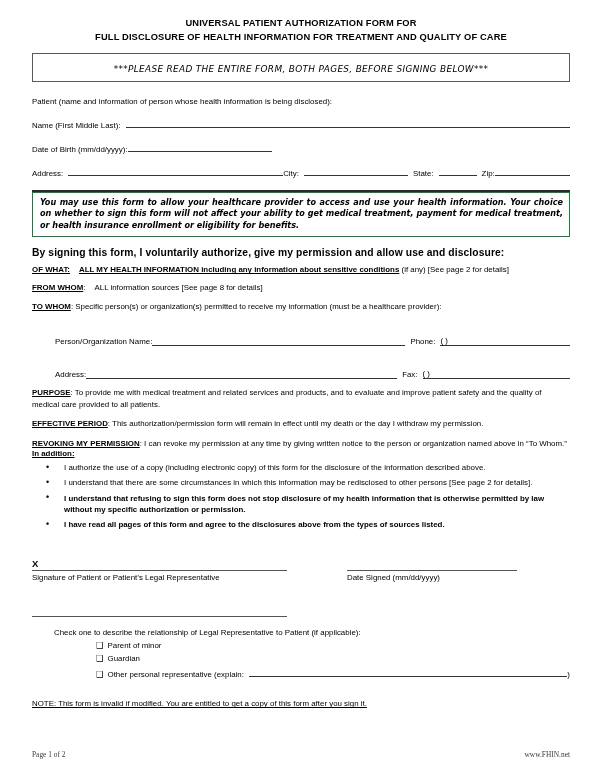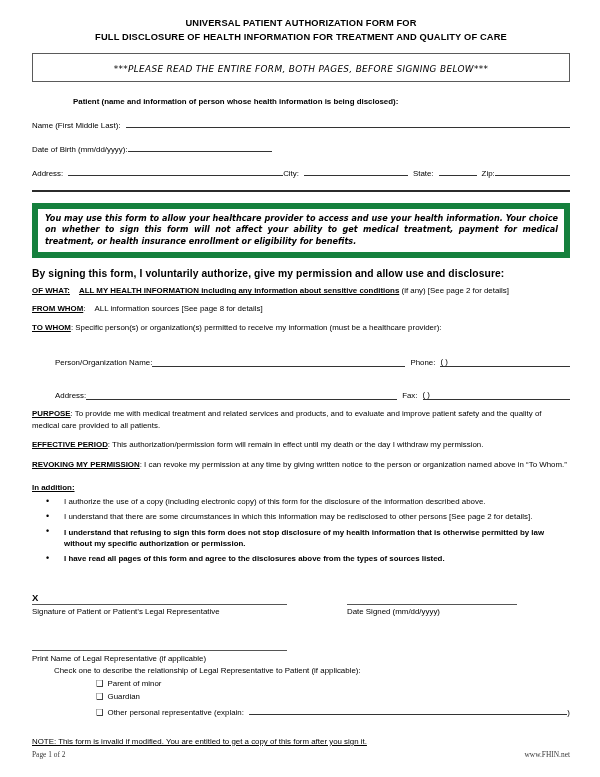--- a/index.html
+++ b/index.html
@@ -43,23 +43,22 @@
   .notice-box-text {
     font-size: 8.9px;
     font-style: italic;
     letter-spacing: 0.35px;
     font-family: "DejaVu Sans", sans-serif;
   }
 
   
   .patient-heading {
     font-size: 7.9px;
-    font-weight: bold;
+    font-weight: normal;
     margin-top: 15px;
-    margin-left: 41px;
   }
   .field-row {
     font-size: 7.9px;
     margin-top: 12px;
     white-space: nowrap;
     display: flex;
     align-items: baseline;
   }
   .lbl { flex: none; }
   .rule {
@@ -70,22 +69,21 @@
   .rule-grow { flex: 1 1 auto; border-bottom: 0.9px solid #333; height: 9px; }
   .sp { display: inline-block; width: 5px; flex: none; }
 
   .thick-rule {
     border-top: 2.1px solid #2b2b2b;
     margin-top: 12px;
   }
 
   
   .stmt-box {
-    border: 6px solid #15803d;
-    margin-top: 11px;
+    border: 1px solid #15803d;
     padding: 4px 6px 5px 7px;
   }
   .stmt-text {
     font-size: 8.1px;
     font-weight: bold;
     font-style: italic;
     line-height: 11.4px;
     text-align: justify;
     font-family: "DejaVu Sans", sans-serif;
   }
@@ -115,21 +113,20 @@
     padding-left: 23px;
     white-space: nowrap;
   }
   .paren { font-size: 7.9px; }
 
   
   .inadd {
     font-size: 7.9px;
     font-weight: bold;
     text-decoration: underline;
-    margin-top: 13px;
   }
   ul.bullets {
     margin: 4px 0 0 0;
     padding: 0;
     list-style: none;
   }
   ul.bullets li {
     font-size: 7.9px;
     line-height: 11.6px;
     position: relative;
@@ -167,21 +164,21 @@
     font-size: 7.9px;
     margin-top: 2.5px;
   }
 
   .print-wrap { margin-top: 24px; width: 255px; }
   .print-line { border-bottom: 0.9px solid #555; height: 10px; }
   .print-caption { font-size: 7.9px; margin-top: 2.5px; }
 
   .checkone {
     font-size: 7.9px;
-    margin-top: 3px;
+    margin-top: 11px;
     padding-left: 22px;
   }
   .chk-row {
     font-size: 7.9px;
     margin-top: 4px;
     padding-left: 64px;
     display: flex;
     align-items: baseline;
     white-space: nowrap;
   }
@@ -324,21 +321,20 @@
     </div>
     <div class="sig-gap"></div>
     <div class="sig-right">
       <div class="sig-blank-line"></div>
       <div class="sig-caption">Date Signed (mm/dd/yyyy)</div>
     </div>
   </div>
 
   <div class="print-wrap">
     <div class="print-line"></div>
-    <div class="print-caption">Print Name of Legal Representative (if applicable)</div>
   </div>
 
   <div class="checkone">Check one to describe the relationship of Legal Representative to Patient (if applicable):</div>
 
   <div class="chk-row">
     <span class="chk-box">❑</span>
     <span>Parent of minor</span>
   </div>
   <div class="chk-row">
     <span class="chk-box">❑</span>

